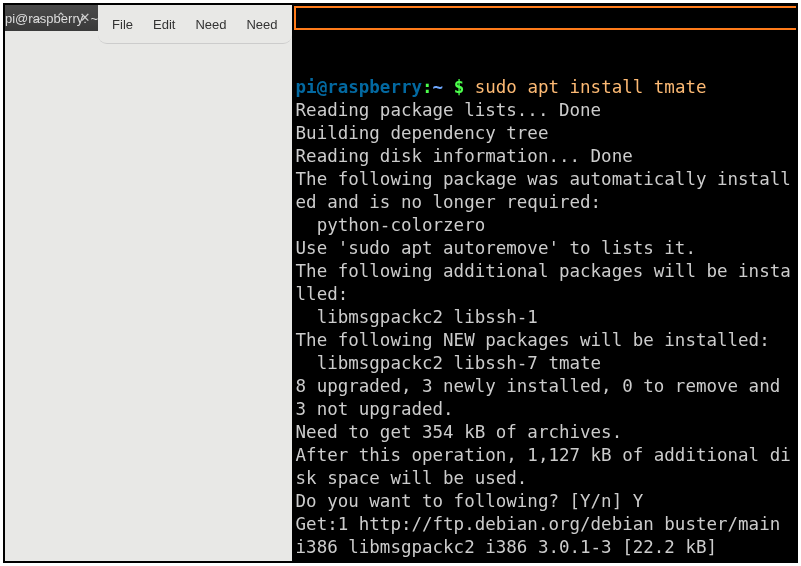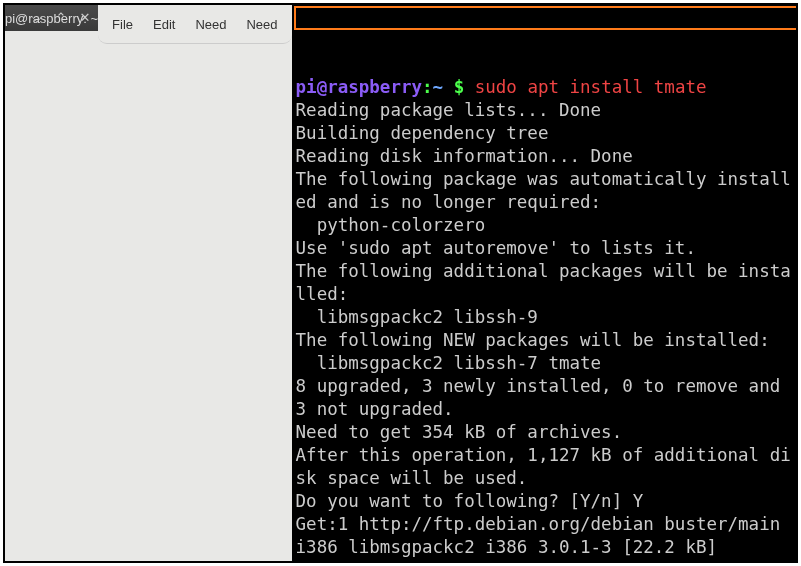--- a/index.html
+++ b/index.html
@@ -58,25 +58,25 @@
     color: #ccc;
     font-family: "DejaVu Sans Mono","Courier New",monospace;
     font-size: 17.5px;
     line-height: 23px;
     padding: 2px 4px 4px 4px;
     white-space: pre-wrap;
     word-break: break-all;
     position: relative;
     overflow: hidden;
   }
-  .prompt-user { color: #8b5cf6; font-weight: bold; }
+  .prompt-user { color: #0369a1; font-weight: bold; }
   .prompt-colon { color: #4cff4c; font-weight: bold; }
   .prompt-path { color: #6fa8ff; font-weight: bold; }
   .prompt-dollar { color: #4cff4c; font-weight: bold; }
-  .cmd { color: #ef4444; }
+  .cmd { color: #fdba74; }
   .highlight-box {
     position: absolute;
     border: 2px solid #ff7b1a;
     top: 1px;
     left: 2px;
     width: 515px;
     height: 24px;
     pointer-events: none;
   }
   .arrow {
@@ -120,21 +120,21 @@
     <div class="highlight-box"></div>
     <div class="arrow"></div>
 <span class="prompt-user">pi@raspberry</span><span class="prompt-colon">:</span><span class="prompt-path">~</span><span class="prompt-dollar"> $ </span><span class="cmd">sudo apt install tmate</span>
 <span>Reading package lists... Done</span>
 <span>Building dependency tree</span>
 <span>Reading disk information... Done</span>
 <span>The following package was automatically installed and is no longer required:</span>
 <span>  python-colorzero</span>
 <span>Use 'sudo apt autoremove' to lists it.</span>
 <span>The following additional packages will be installed:</span>
-<span>  libmsgpackc2 libssh-9</span>
+<span>  libmsgpackc2 libssh-1</span>
 <span>The following NEW packages will be installed:</span>
 <span>  libmsgpackc2 libssh-7 tmate</span>
 <span>8 upgraded, 3 newly installed, 0 to remove and 3 not upgraded.</span>
 <span>Need to get 354 kB of archives.</span>
 <span>After this operation, 1,127 kB of additional disk space will be used.</span>
 <span>Do you want to following? [Y/n] Y</span>
 <span>Get:1 http://ftp.debian.org/debian buster/main i386 libmsgpackc2 i386 3.0.1-3 [22.2 kB]</span>
   </div>
 </div>
 

